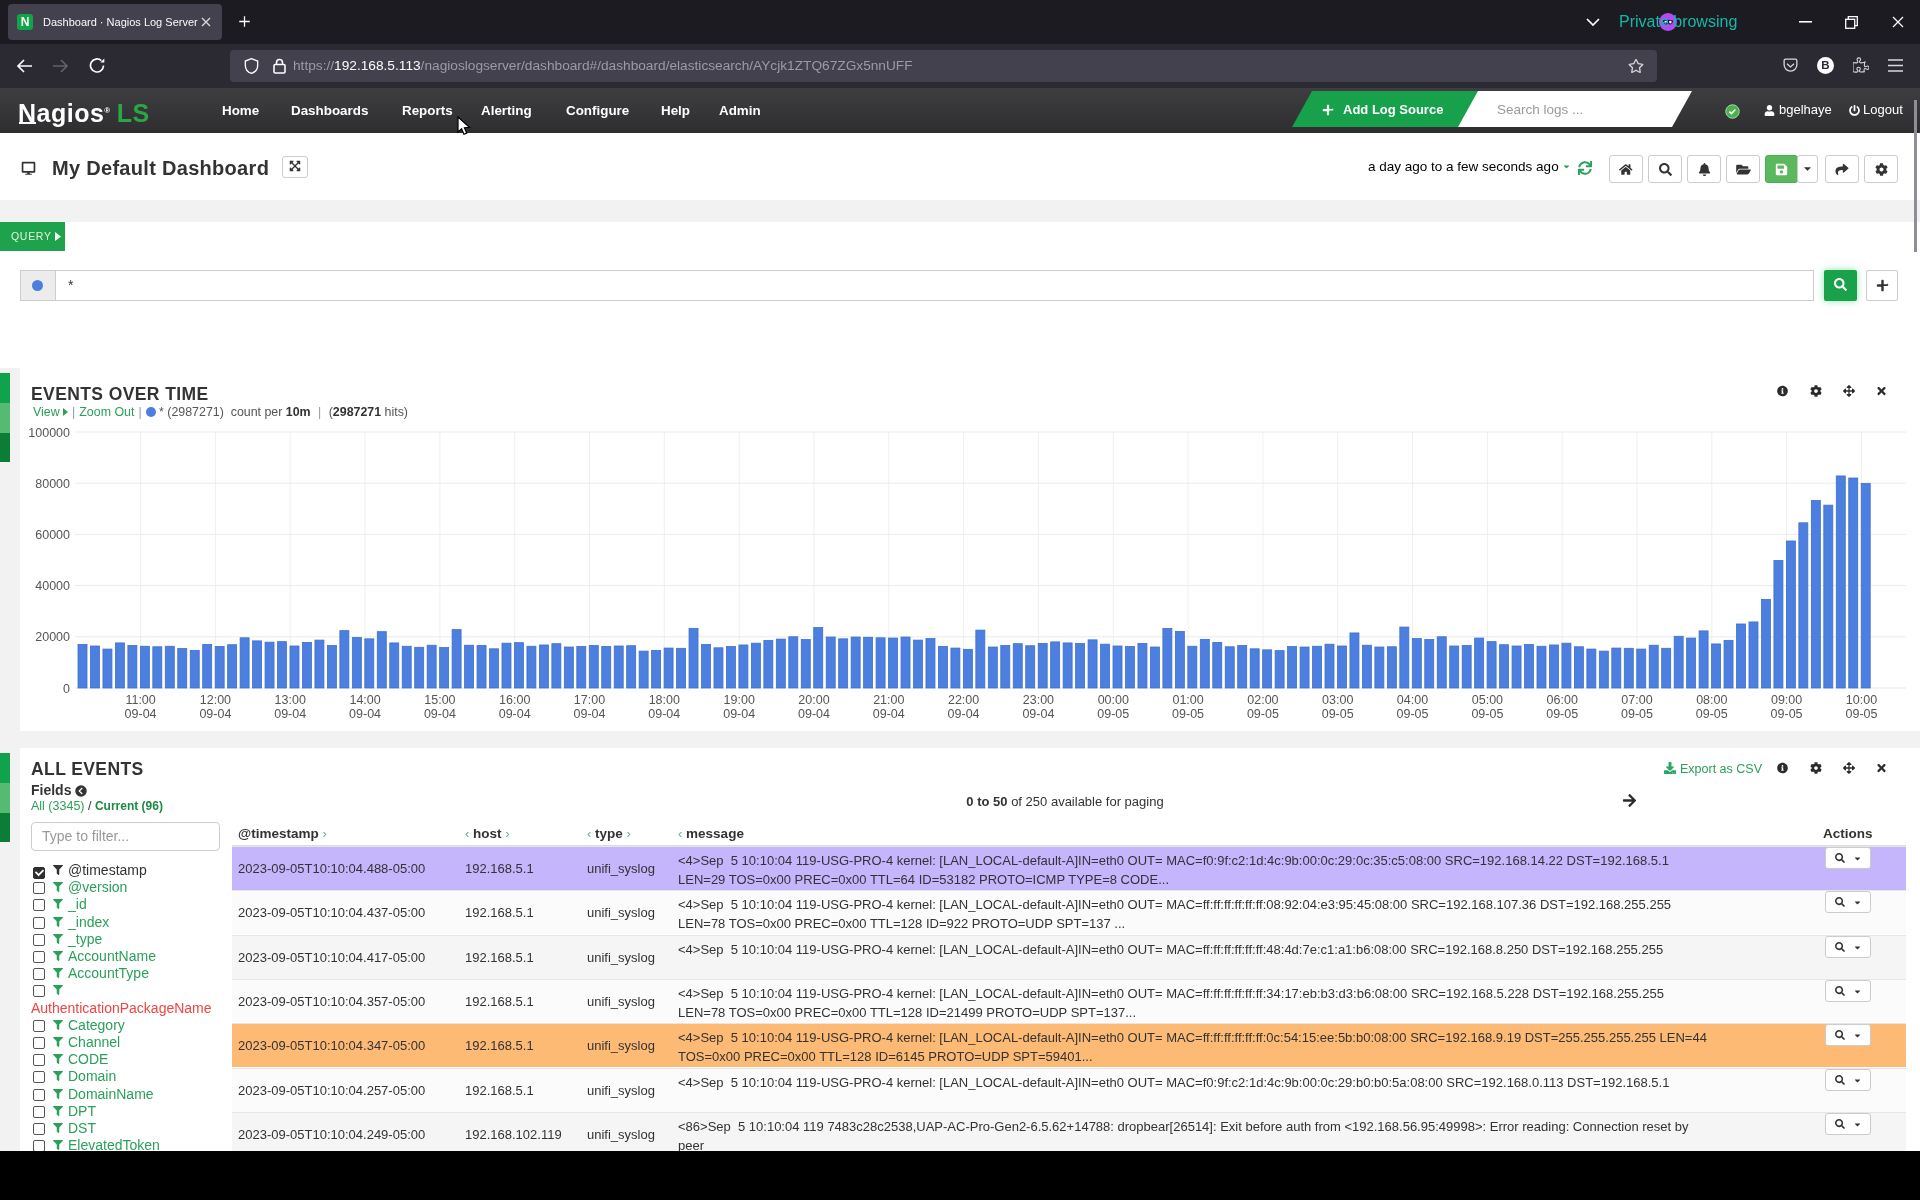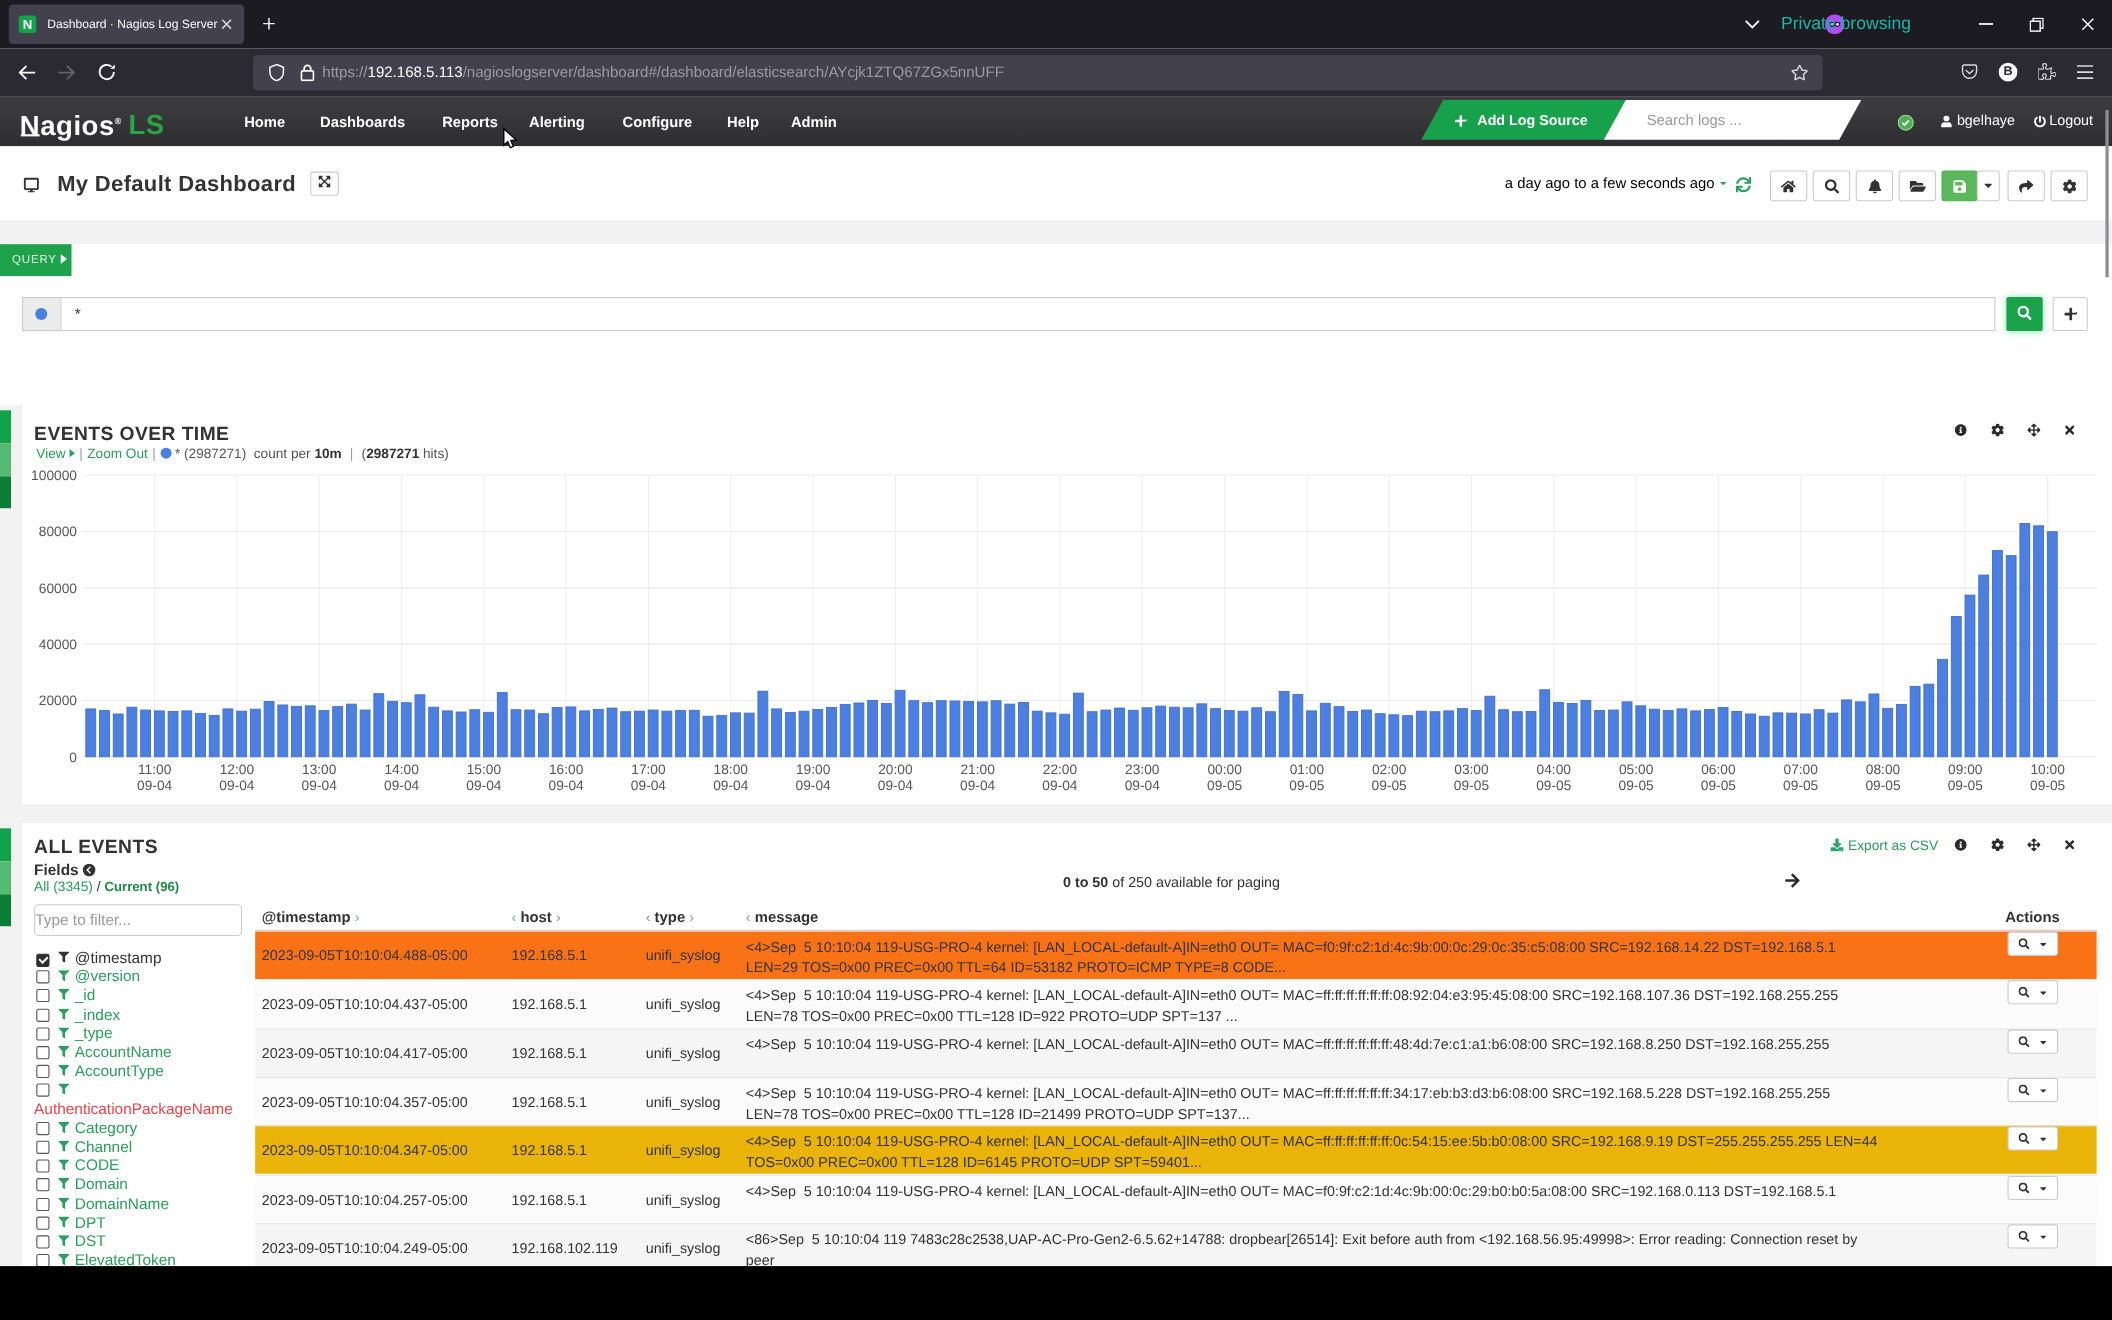--- a/index.html
+++ b/index.html
@@ -47,21 +47,21 @@
 #evsub{position:absolute;left:33px;top:405px;font-size:12.4px;color:#555;white-space:nowrap}
 #evsub .grn{color:#2aa05a}
 #evsub .sep{color:#999;padding:0 4px}
 #evsub b{color:#333}
 
 .fld{position:absolute;left:33px;height:17px;font-size:14px;white-space:nowrap}
 .fldtxt{position:absolute;left:31px;height:17px;font-size:14px;color:#ef4444;white-space:nowrap}
 .cb{display:inline-block;width:12px;height:12px;border:1.5px solid #555;border-radius:2px;background:#fff;vertical-align:-2px}
 .cbc{background:#2f2f2f;border-color:#2f2f2f;text-align:center;line-height:9px}
 .funnel{margin:0 5px 0 8px}
-#filterin{position:absolute;left:31px;top:822px;width:189px;height:29px;border:1px solid #ccc;border-radius:4px;background:#fff;color:#999;font-size:14px;line-height:27px;padding-left:0}
+#filterin{position:absolute;left:31px;top:822px;width:189px;height:29px;border:1px solid #ccc;border-radius:4px;background:#fff;color:#999;font-size:14px;line-height:27px;padding-left:10px}
 .thead{position:absolute;top:826px;font-size:13.5px;font-weight:bold;color:#333;white-space:nowrap}
 .thead .ch{color:#74ab8a;font-weight:normal;font-size:13px}
 .trow{position:absolute;left:232px;width:1674px;height:44px;border-top:1px solid #e6e6e8;font-size:13px;color:#333}
 .trow>div{position:absolute;top:0}
 .c-ts{left:6px;line-height:44px}
 .c-host{left:233px;line-height:44px}
 .c-type{left:355px;line-height:44px}
 .c-msg{left:446px;width:1130px;line-height:19px;padding-top:4px}
 .c-msg div{white-space:pre;overflow:hidden}
 .abtn{position:absolute;right:35px;top:10px;width:46px;height:22px;border:1px solid #ccc;border-radius:3px;background:#fff;text-align:center}
@@ -584,21 +584,21 @@
 <div class="abs" style="left:835px;top:794px;width:460px;text-align:center;font-size:13px;color:#333"><b>0 to 50</b> of 250 available for paging</div>
 <svg class="pic" style="left:1622px;top:793px" width="15" height="15" viewBox="0 0 448 512" fill="#2b2b2b">
       <use href="#i-arrowr"></use>
     </svg>
 <div class="thead" style="left:238px">@timestamp <span class="ch">›</span></div>
 <div class="thead" style="left:465px"><span class="ch">‹</span> host <span class="ch">›</span></div>
 <div class="thead" style="left:587px"><span class="ch">‹</span> type <span class="ch">›</span></div>
 <div class="thead" style="left:678px"><span class="ch">‹</span> message</div>
 <div class="thead" style="left:1823px">Actions</div>
 <div class="abs" style="left:232px;top:845px;width:1674px;height:1px;background:#ddd"></div>
-<div class="trow" style="top:846px;background:#f97316">
+<div class="trow" style="top:846px;background:#c4b5fd">
  <div class="c-ts">2023-09-05T10:10:04.488-05:00</div>
       <div class="c-host">192.168.5.1</div>
       <div class="c-type">unifi_syslog</div>
  <div class="c-msg">
         <div>&lt;4&gt;Sep  5 10:10:04 119-USG-PRO-4 kernel: [LAN_LOCAL-default-A]IN=eth0 OUT= MAC=f0:9f:c2:1d:4c:9b:00:0c:29:0c:35:c5:08:00 SRC=192.168.14.22 DST=192.168.5.1</div>
         <div>LEN=29 TOS=0x00 PREC=0x00 TTL=64 ID=53182 PROTO=ICMP TYPE=8 CODE...</div>
       </div>
  <div class="abtn"><svg width="10" height="10" viewBox="0 0 512 512" fill="#333">
           <use href="#i-search"></use>
         </svg><svg class="acar" width="9" height="9" viewBox="0 0 320 512" fill="#333">
@@ -639,21 +639,21 @@
  <div class="c-msg">
         <div>&lt;4&gt;Sep  5 10:10:04 119-USG-PRO-4 kernel: [LAN_LOCAL-default-A]IN=eth0 OUT= MAC=ff:ff:ff:ff:ff:ff:34:17:eb:b3:d3:b6:08:00 SRC=192.168.5.228 DST=192.168.255.255</div>
         <div>LEN=78 TOS=0x00 PREC=0x00 TTL=128 ID=21499 PROTO=UDP SPT=137...</div>
       </div>
  <div class="abtn"><svg width="10" height="10" viewBox="0 0 512 512" fill="#333">
           <use href="#i-search"></use>
         </svg><svg class="acar" width="9" height="9" viewBox="0 0 320 512" fill="#333">
           <use href="#i-cardn"></use>
         </svg></div>
 </div>
-<div class="trow" style="top:1023px;background:#eab308">
+<div class="trow" style="top:1023px;background:#fdba74">
  <div class="c-ts">2023-09-05T10:10:04.347-05:00</div>
       <div class="c-host">192.168.5.1</div>
       <div class="c-type">unifi_syslog</div>
  <div class="c-msg">
         <div>&lt;4&gt;Sep  5 10:10:04 119-USG-PRO-4 kernel: [LAN_LOCAL-default-A]IN=eth0 OUT= MAC=ff:ff:ff:ff:ff:ff:0c:54:15:ee:5b:b0:08:00 SRC=192.168.9.19 DST=255.255.255.255 LEN=44</div>
         <div>TOS=0x00 PREC=0x00 TTL=128 ID=6145 PROTO=UDP SPT=59401...</div>
       </div>
  <div class="abtn"><svg width="10" height="10" viewBox="0 0 512 512" fill="#333">
           <use href="#i-search"></use>
         </svg><svg class="acar" width="9" height="9" viewBox="0 0 320 512" fill="#333">

